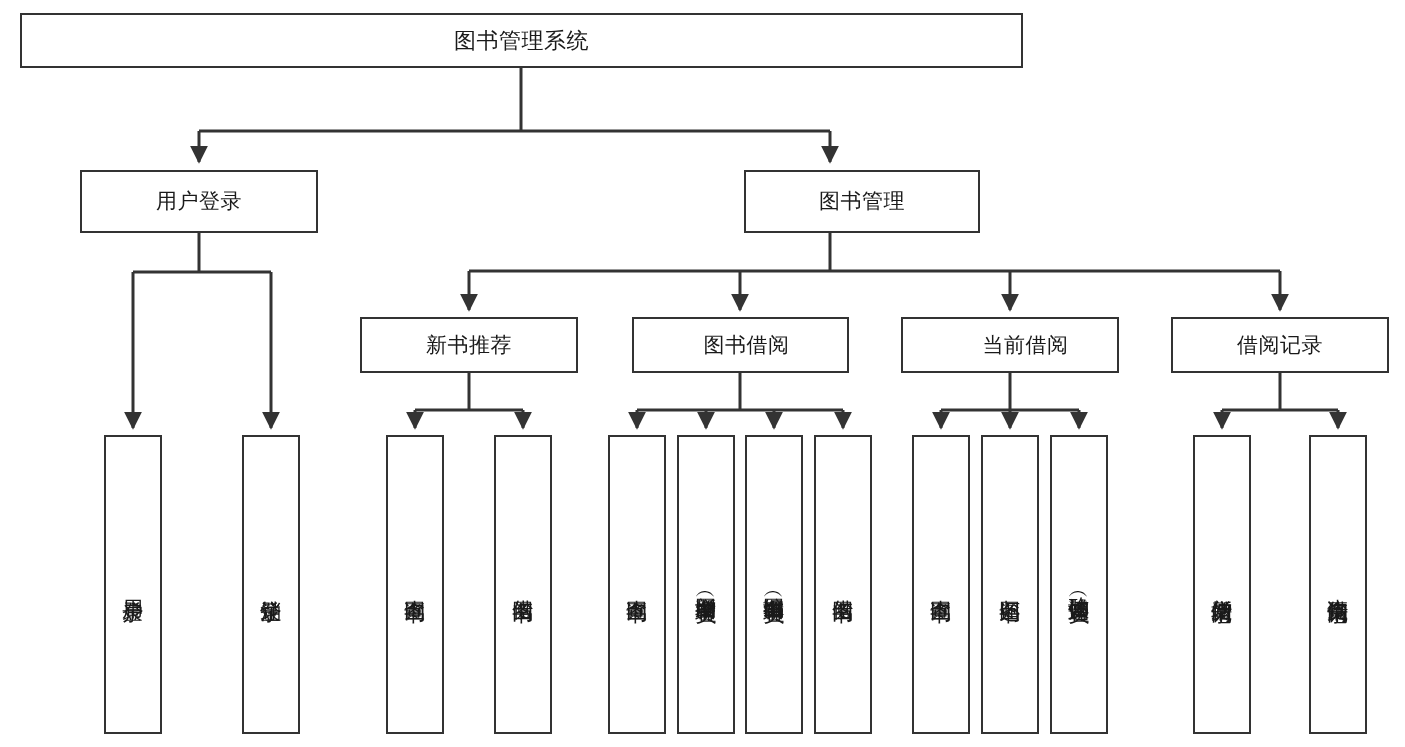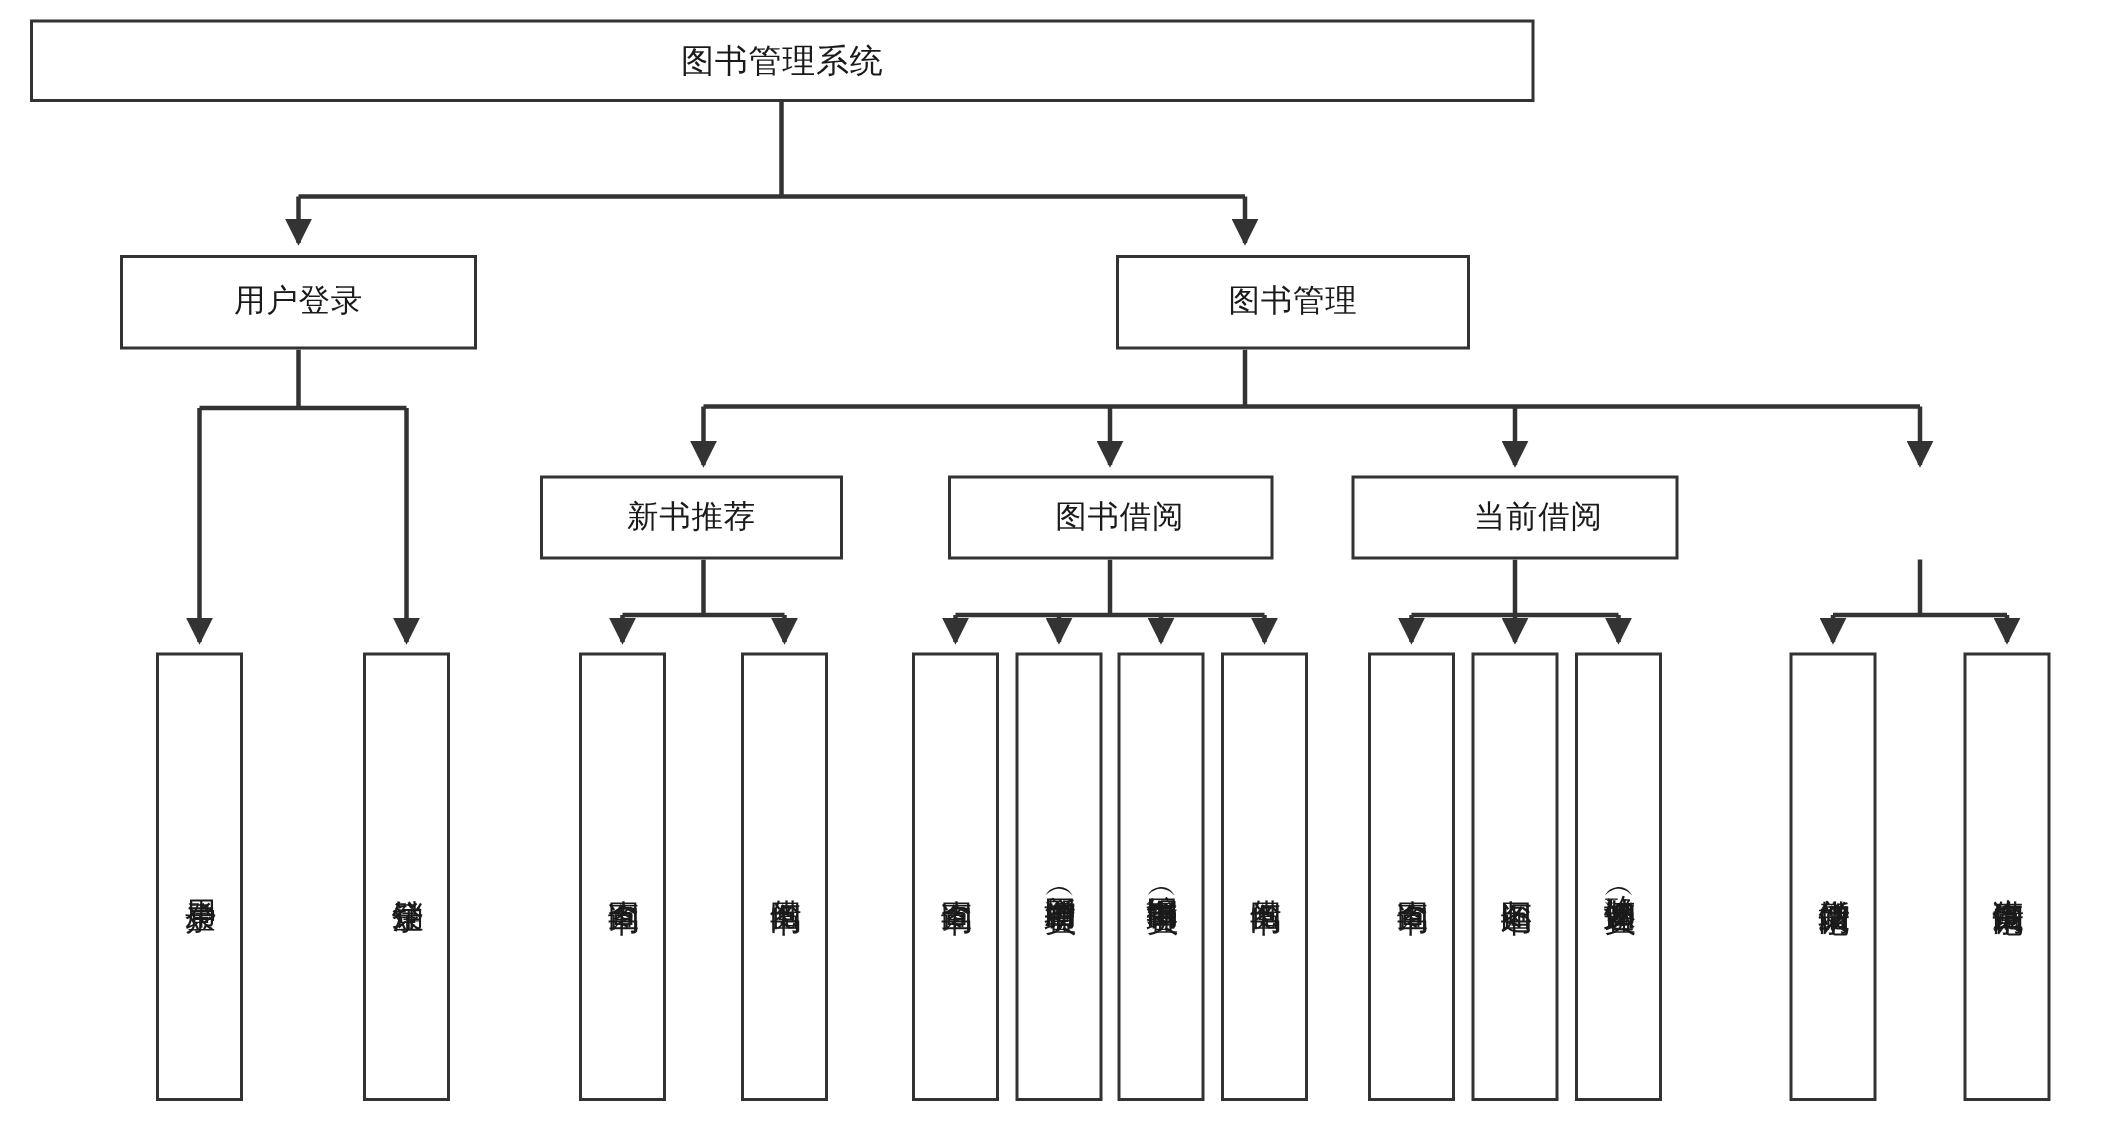--- a/index.html
+++ b/index.html
@@ -131,29 +131,32 @@
     <span class="label">图书管理系统</span>
   </div>
 
   <div class="node h" style="left:80px; top:170px; width:238px; height:63px;">
     <span class="label">用户登录</span>
   </div>
   <div class="node h" style="left:744px; top:170px; width:236px; height:63px;">
     <span class="label">图书管理</span>
   </div>
 
-  <div class="node h" style="left:360px; top:317px; width:202px; height:56px;">
+  <div class="node h" style="left:360px; top:317px; width:218px; height:56px;">
     <span class="label">新书推荐</span>
   </div>
   <div class="node h" style="left:632px; top:317px; width:217px; height:56px;padding-left:12px;">
     <span class="label">图书借阅</span>
   </div>
   <div class="node h" style="left:901px; top:317px; width:218px; height:56px;padding-left:31px;">
     <span class="label">当前借阅</span>
   </div>
+  <div class="node h" style="left:1171px; top:317px; width:218px; height:56px;">
+    <span class="label">借阅记录</span>
+  </div>
 
   <div class="node v" style="left:104px; top:435px; width:58px; height:299px;">
     <span class="label">用户登录</span>
   </div>
   <div class="node v" style="left:242px; top:435px; width:58px; height:299px;">
     <span class="label">注销登录</span>
   </div>
 
   <div class="node v" style="left:386px; top:435px; width:58px; height:299px;">
     <span class="label">查询图书</span>

